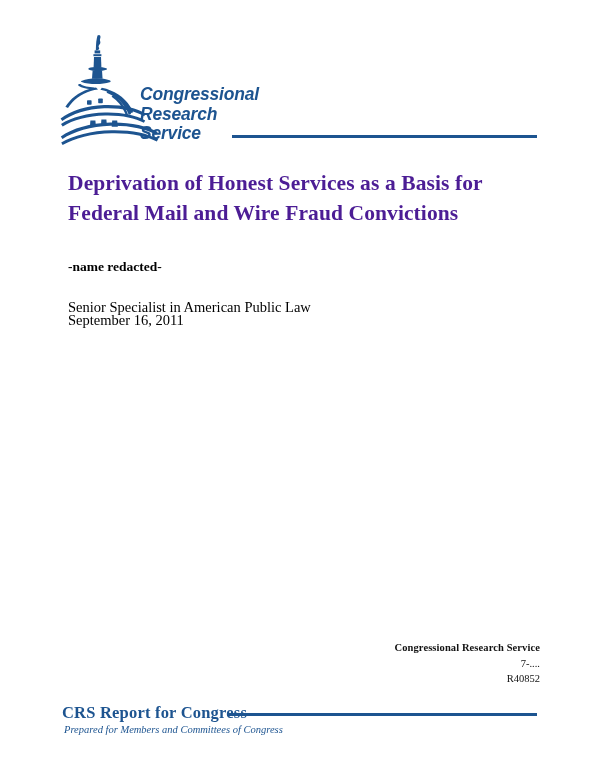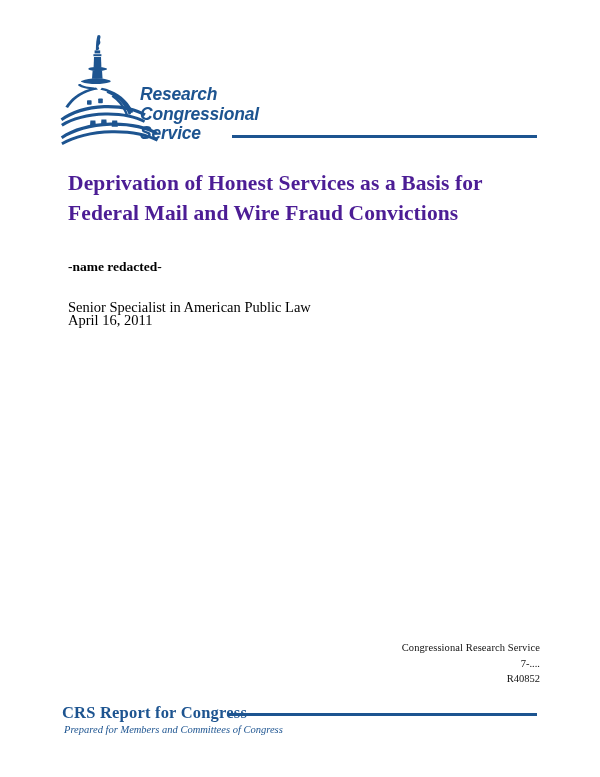--- a/index.html
+++ b/index.html
@@ -111,21 +111,21 @@
     position: absolute;
     right: 60px;
     top: 640px;
     width: 300px;
     text-align: right;
     font-size: 10.5px;
     line-height: 15.5px;
     color: #111111;
   }
   .footer-ident .ident-org {
-    font-weight: normal;
+    font-weight: bold;
     font-size: 10.5px;
     letter-spacing: 0.1px;
   }
   .footer-ident .ident-line { display: block; }
 
   
   .banner {
     position: absolute;
     left: 62px;
     top: 703px;
@@ -219,39 +219,39 @@
 
           <path d="M0.8 104.4 c11.4 -8.0 29.6 -13.4 49.4 -13.9 c19.4 -0.5 36.8 3.2 47.6 9.6
                    l-1.7 2.7 c-10.4 -6.0 -27.0 -9.5 -45.8 -9.0 c-19.2 0.5 -36.8 5.8 -47.8 13.3 z"></path>
           <path d="M1.2 110.6 c11.8 -7.2 30.4 -12.0 50.4 -12.4 c19.0 -0.4 36.0 3.0 46.6 8.8
                    l-1.4 2.4 c-10.2 -5.4 -26.6 -8.6 -45.0 -8.2 c-19.6 0.4 -37.8 5.0 -49.2 11.9 z"></path>
         </g>
       </svg>
     </div>
 
     <div class="wordmark">
+      <div>Congressional</div>
       <div>Research</div>
-      <div>Congressional</div>
       <div>Service</div>
     </div>
 
     <div class="masthead-rule"></div>
   </div>
 
   <div class="doc-title">
     <div>Deprivation of Honest Services as a Basis for</div>
     <div>Federal Mail and Wire Fraud Convictions</div>
   </div>
 
   <div class="author-block">
     <span class="author-name">-name redacted-</span>
     <span class="author-role">Senior Specialist in American Public Law</span>
   </div>
 
-  <div class="doc-date">April 16, 2011</div>
+  <div class="doc-date">September 16, 2011</div>
 
   <div class="footer-ident">
     <span class="ident-line ident-org">Congressional Research Service</span>
     <span class="ident-line">7-....</span>
     <span class="ident-line">R40852</span>
   </div>
 
   <div class="banner">
     <div class="banner-title">CRS Report for Congress</div>
     <div class="banner-rule"></div>

